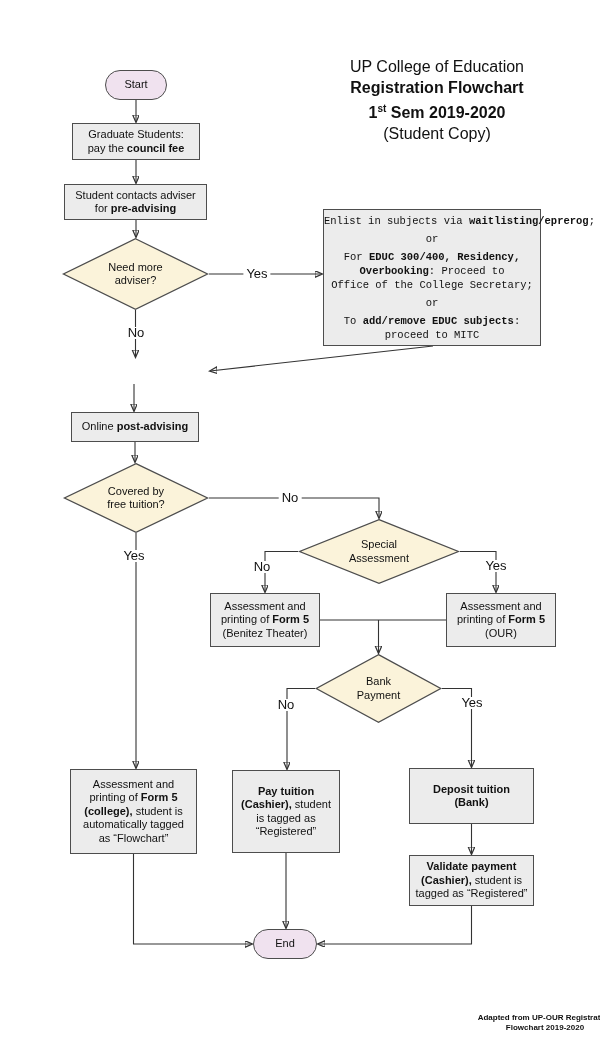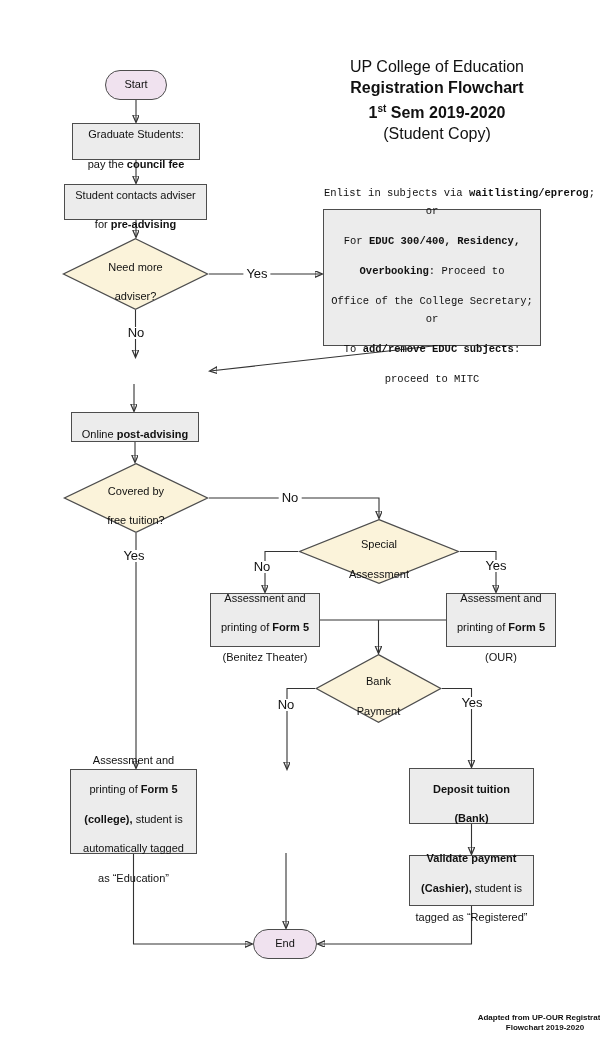--- a/index.html
+++ b/index.html
@@ -10,21 +10,21 @@
   .wires path { fill:none; stroke:var(--line, #333); stroke-width:1.1; }
 
   .node { position:absolute; display:flex; align-items:center; justify-content:center;
           text-align:center; font-size:11px; line-height:13.5px; }
   .process, .terminal { background:var(--process-fill, #ececec); border:1.3px solid var(--border, #4d4d4d); box-sizing:border-box; }
   .terminal { background:var(--terminal-fill, #f0e2ef); border-radius:15px; }
   .diamond svg { position:absolute; left:0; top:0; width:100%; height:100%; overflow:visible; }
   .diamond polygon { fill:var(--decision-fill, #fbf3da); stroke:var(--border, #4d4d4d);
                      stroke-width:1.3; vector-effect:non-scaling-stroke; }
   .ntext { position:relative; width:100%; }
-  .line { white-space:nowrap;margin-top:16px; }
+  .line { white-space:nowrap; }
   .line .b { font-weight:bold; }
   .small { font-size:10.5px;font-family:Liberation Mono, monospace; }
   .small .line { line-height:14px; }
   .line.sp { margin:4px 16px; }
 
   .elabel { position:absolute; transform:translate(-50%,-50%); background:#fff;
             padding:0 3px; font-size:13px; line-height:12px; }
 
   .title { position:absolute; left:317px; top:56px; width:240px; text-align:center;
            font-size:16px; line-height:21px; }
@@ -167,24 +167,32 @@
         <div class="line"><span>Payment</span></div>
       </div>
   </div>
 
   <div class="node process" style="left:70px;top:769px;width:127px;height:85px">
     <div class="ntext">
         <div class="line"><span>Assessment and</span></div>
         <div class="line"><span>printing of </span><span class="b">Form 5</span></div>
         <div class="line"><span class="b">(college),</span><span> student is</span></div>
         <div class="line"><span>automatically tagged</span></div>
-        <div class="line"><span>as “Education”</span></div>
-      </div>
-  </div>
-
+        <div class="line"><span>as “Flowchart”</span></div>
+      </div>
+  </div>
+
+  <div class="node process" style="left:232px;top:770px;width:108px;height:83px">
+    <div class="ntext">
+        <div class="line"><span class="b">Pay tuition</span></div>
+        <div class="line"><span class="b">(Cashier),</span><span> student</span></div>
+        <div class="line"><span>is tagged as</span></div>
+        <div class="line"><span>“Registered”</span></div>
+      </div>
+  </div>
 
   <div class="node process" style="left:409px;top:768px;width:125px;height:56px">
     <div class="ntext">
         <div class="line"><span class="b">Deposit tuition</span></div>
         <div class="line"><span class="b">(Bank)</span></div>
       </div>
   </div>
 
   <div class="node process" style="left:409px;top:855px;width:125px;height:51px">
     <div class="ntext">

